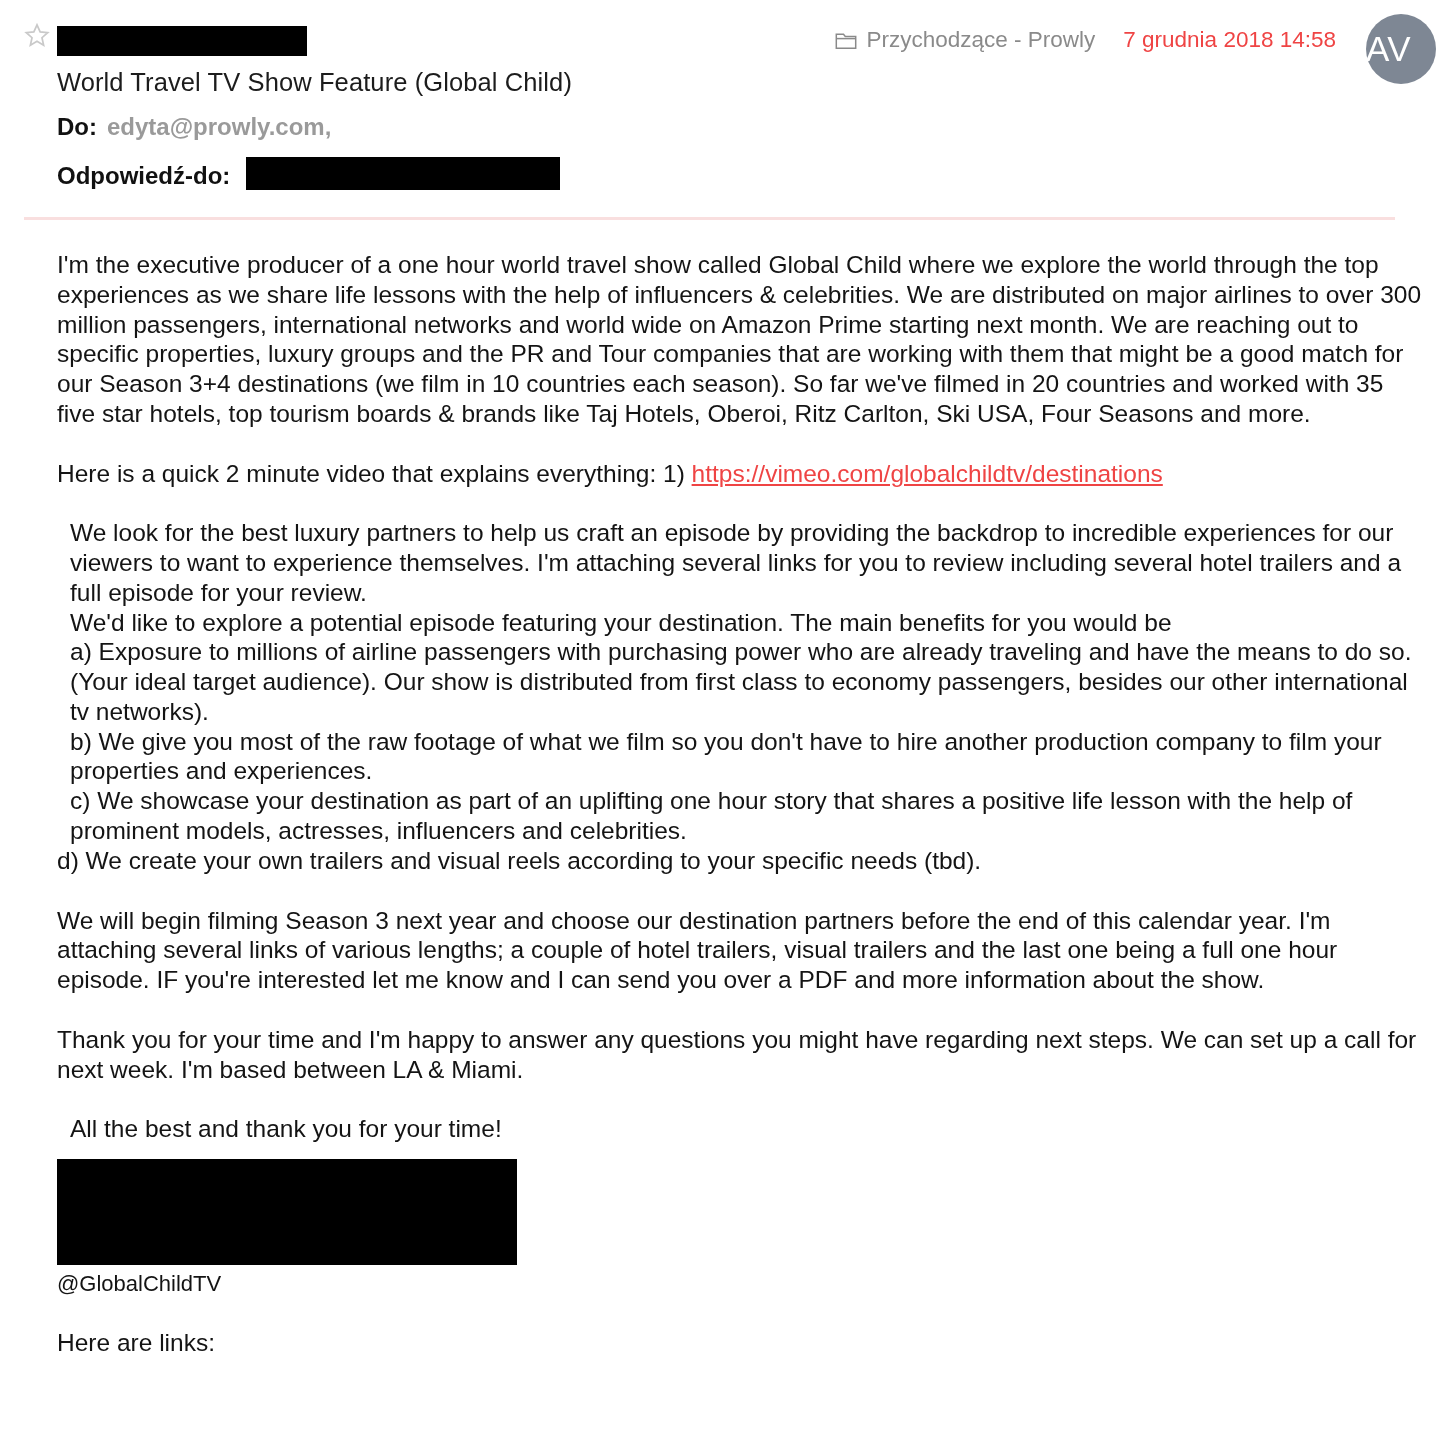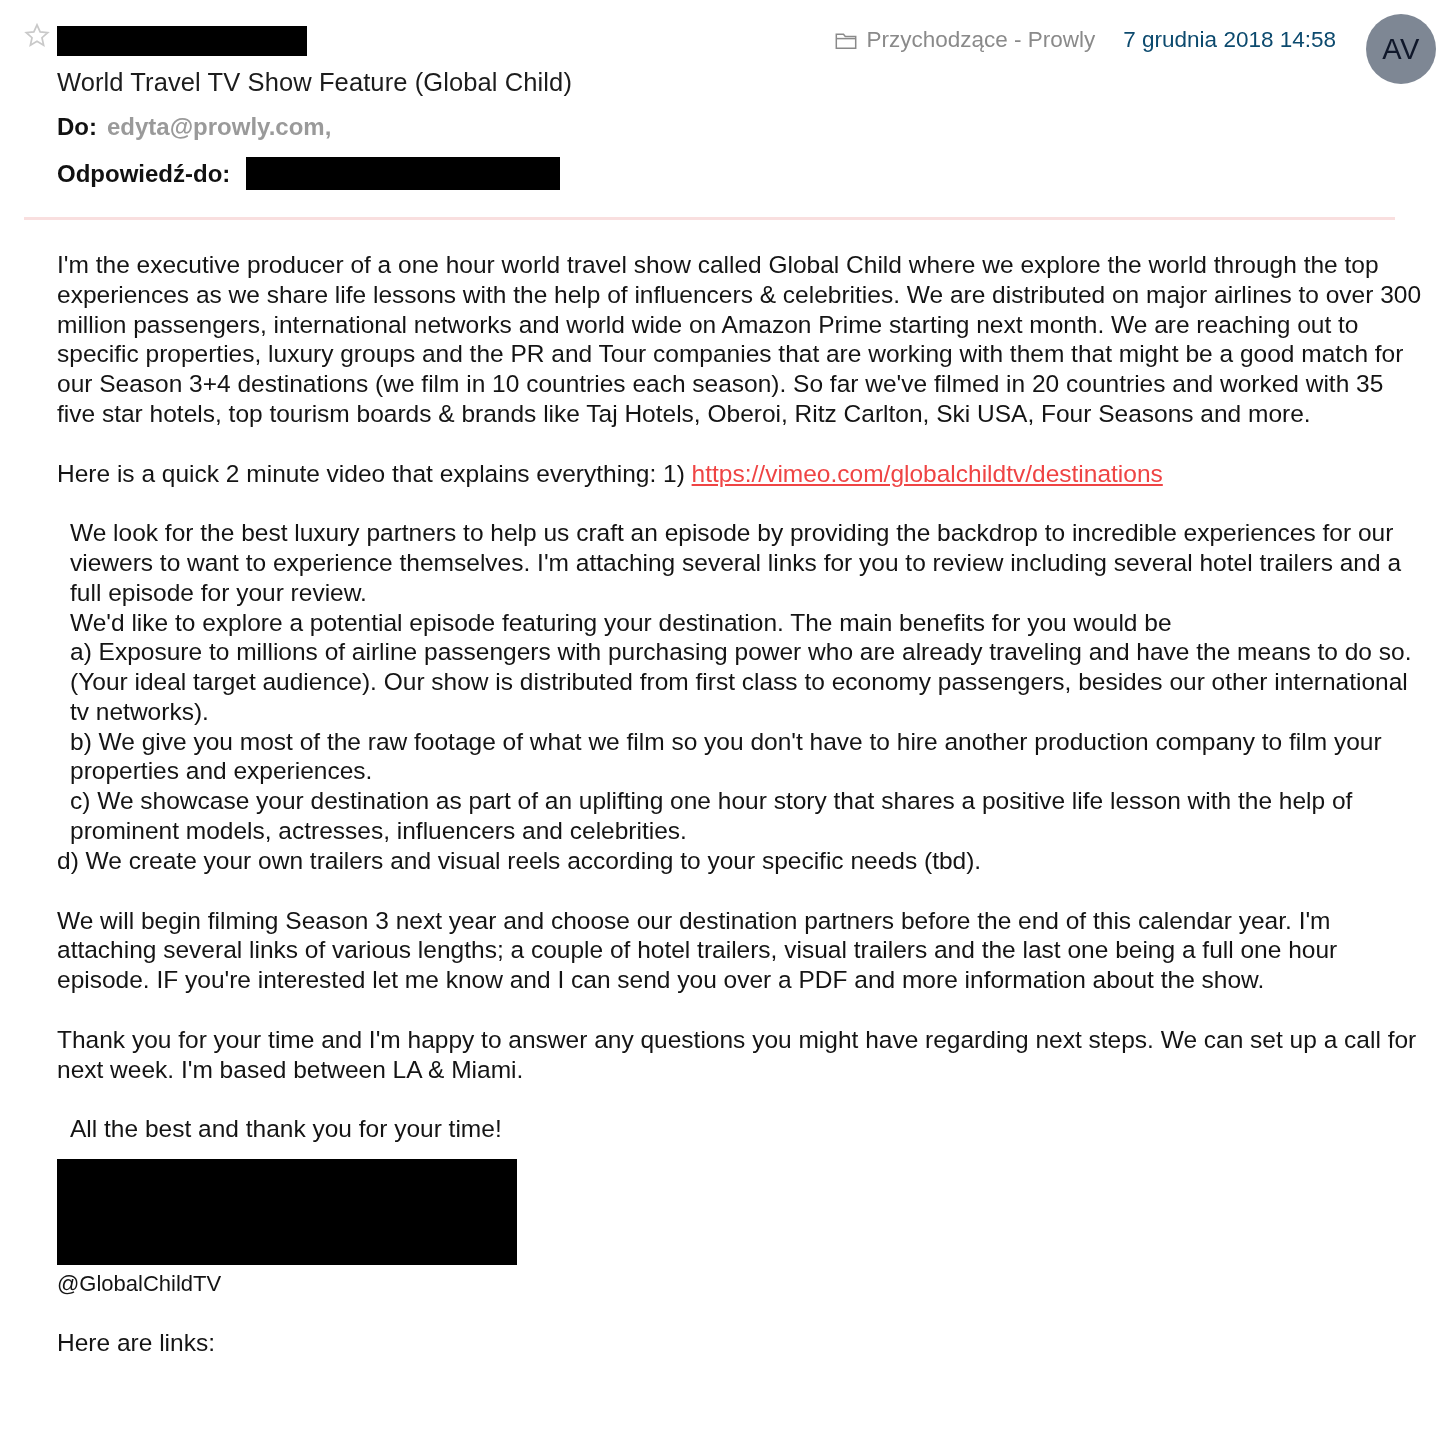--- a/index.html
+++ b/index.html
@@ -61,54 +61,53 @@
     align-items: center;
     gap: 9px;
     color: #8a8a8a;
     font-size: 22.5px;
     padding-left: 16px;
   }
   .folder-icon { width: 22px; height: 19px; color: #8a8a8a; flex: none; }
   .folder-icon svg { display: block; width: 22px; height: 19px; }
 
   .mail-date {
-    color: #0c4a6e;
+    color: #ef4444;
     font-size: 22.5px;
     margin-left: 12px;
   }
 
   .avatar {
     position: absolute;
     right: 16px;
     top: 14px;
     width: 70px;
     height: 70px;
     border-radius: 50%;
     background: #7e8794;
-    color: #0f172a;
+    color: #ffffff;
     display: flex;
     align-items: center;
-    justify-content: center;
-    font-size: 29px;
+    font-size: 35px;
     letter-spacing: 0.5px;
   }
 
   .subject-line {
     margin: 0;
     padding: 6px 16px 0 57px;
     font-size: 25.5px;
     font-weight: 400;
     color: #1c1c1c;
     letter-spacing: 0.1px;
   }
 
   .recipient-row {
     padding: 16px 0 0 57px;
     display: flex;
-    align-items: center;
+    align-items: flex-end;
     font-size: 24px;
   }
   .recipient-row.reply-to { padding-top: 16px; }
 
   .field-label {
     font-weight: 700;
     color: #111111;
     margin-right: 10px;
   }
   .field-value-muted { color: #9a9a9a; font-weight: 700; }

